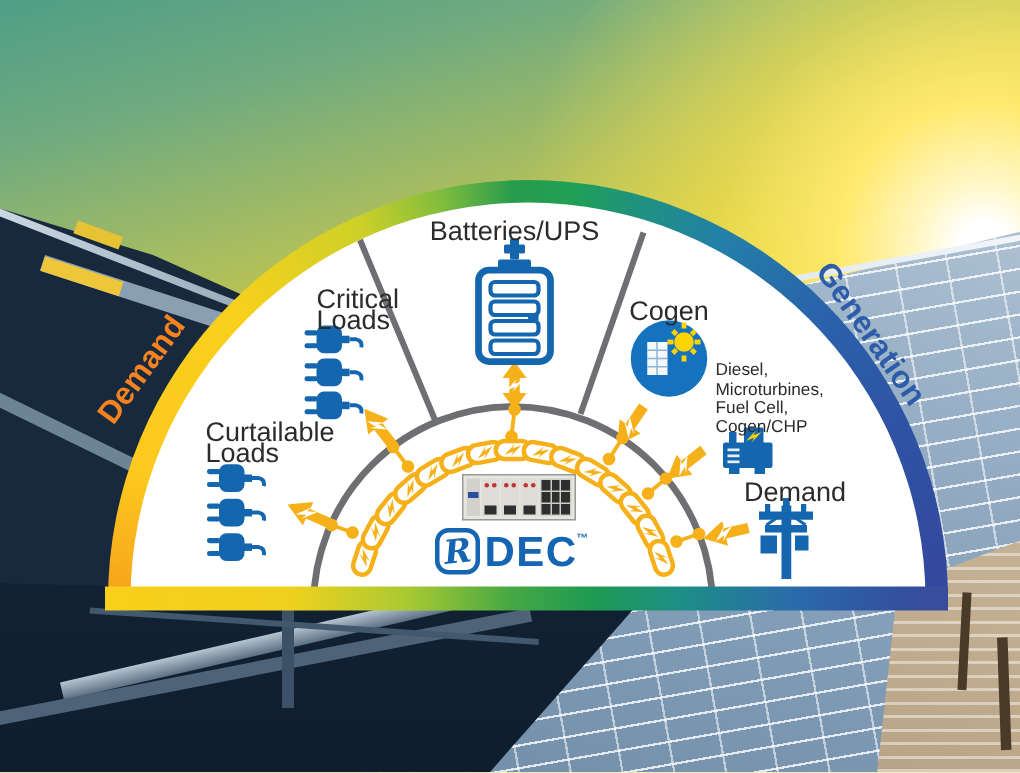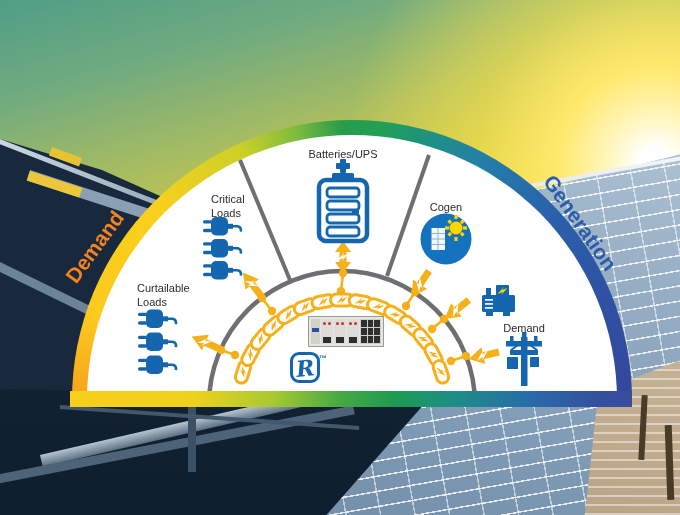--- a/index.html
+++ b/index.html
@@ -46,21 +46,21 @@
       #279b4c 88deg,#21a055 96deg,#1f9180 106deg,#2380a8 118deg,#2a62ab 136deg,
       #2f53a4 155deg,#33499e 175deg,#33499e 360deg);}
   .dome-inner{position:absolute;left:15px;top:15px;width:530px;height:530px;border-radius:50%;background:#ffffff;}
   .base-bar{position:absolute;left:70px;top:391px;width:562px;height:16px;z-index:40;
     background:linear-gradient(90deg,#f9cf1b 0%,#efd11d 22%,#a8c932 36%,#47a844 48%,#1d9a52 58%,#1d8f85 68%,#2a6aab 82%,#33509f 94%,#3a4d9c 100%);}
 
   
   .diagram{position:absolute;left:0;top:0;width:680px;height:515px;z-index:35;}
 
   
-  .lbl{position:absolute;z-index:45;color:#2b2b2e;font-size:11px;line-height:14px;}
+  .lbl{position:absolute;z-index:45;color:#2b2b2e;font-size:18px;line-height:14px;}
   .sector{position:absolute;z-index:25;font-weight:bold;text-align:center;}
   #storage-label{left:265px;top:101px;width:160px;font-size:23px;color:#14994A;}
   #demand-label{left:35px;top:235px;width:120px;font-size:21px;color:#F5831F;transform:rotate(-54deg);}
   #generation-label{left:510px;top:211px;width:140px;font-size:21px;color:#2D5CA8;transform:rotate(55deg);}
 
   
   .device{position:absolute;left:308px;top:316px;width:76px;height:31px;z-index:45;
     background:#e6e6e1;border:1px solid #9a9a94;box-sizing:border-box;display:flex;gap:1px;padding:2px;}
   .dev-col0{width:9px;background:#d2d2cb;position:relative;}
   .dev-col0 i{position:absolute;left:1px;top:9px;width:7px;height:4px;background:#2a4fa0;display:block;}
@@ -311,20 +311,26 @@
   <div class="lbl" style="left:283px;top:147px;width:120px;text-align:center;">Batteries/UPS</div>
   <div class="lbl" style="left:211px;top:192px;">
     <span style="display:block;">Critical</span>
     <span style="display:block;">Loads</span>
   </div>
   <div class="lbl" style="left:137px;top:281px;">
     <span style="display:block;">Curtailable</span>
     <span style="display:block;">Loads</span>
   </div>
   <div class="lbl" style="left:416px;top:200px;width:60px;text-align:center;">Cogen</div>
+  <div class="lbl" style="left:477px;top:241px;width:95px;font-size:11.5px;line-height:12.5px;">
+    <span style="display:block;">Diesel,</span>
+    <span style="display:block;">Microturbines,</span>
+    <span style="display:block;">Fuel Cell,</span>
+    <span style="display:block;">Cogen/CHP</span>
+  </div>
   <div class="lbl" style="left:496px;top:321px;width:56px;text-align:center;">Demand</div>
 
   <div class="device">
     <div class="dev-col0">
         <i></i>
       </div>
     <div class="dev-col">
         <b style="left:2px;top:3px;"></b>
         <b style="left:7px;top:3px;"></b>
         <i></i>
@@ -348,16 +354,17 @@
         <i></i>
         <i></i>
         <i></i>
         <i></i>
     </div>
   </div>
   <div class="logo">
     <div class="logo-rbox">
       <span class="logo-r">R</span>
     </div>
+    <span class="logo-dec">DEC</span>
     <span class="logo-tm">™</span>
   </div>
 
 </div>
 
 </body></html>

